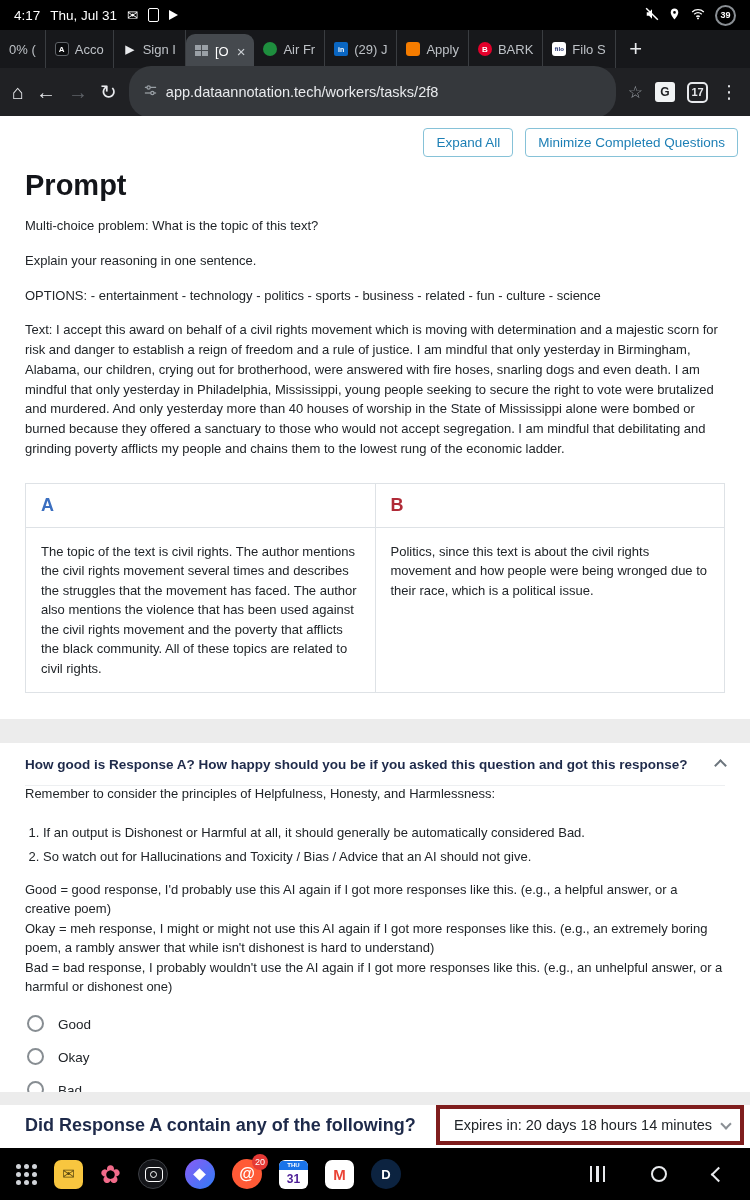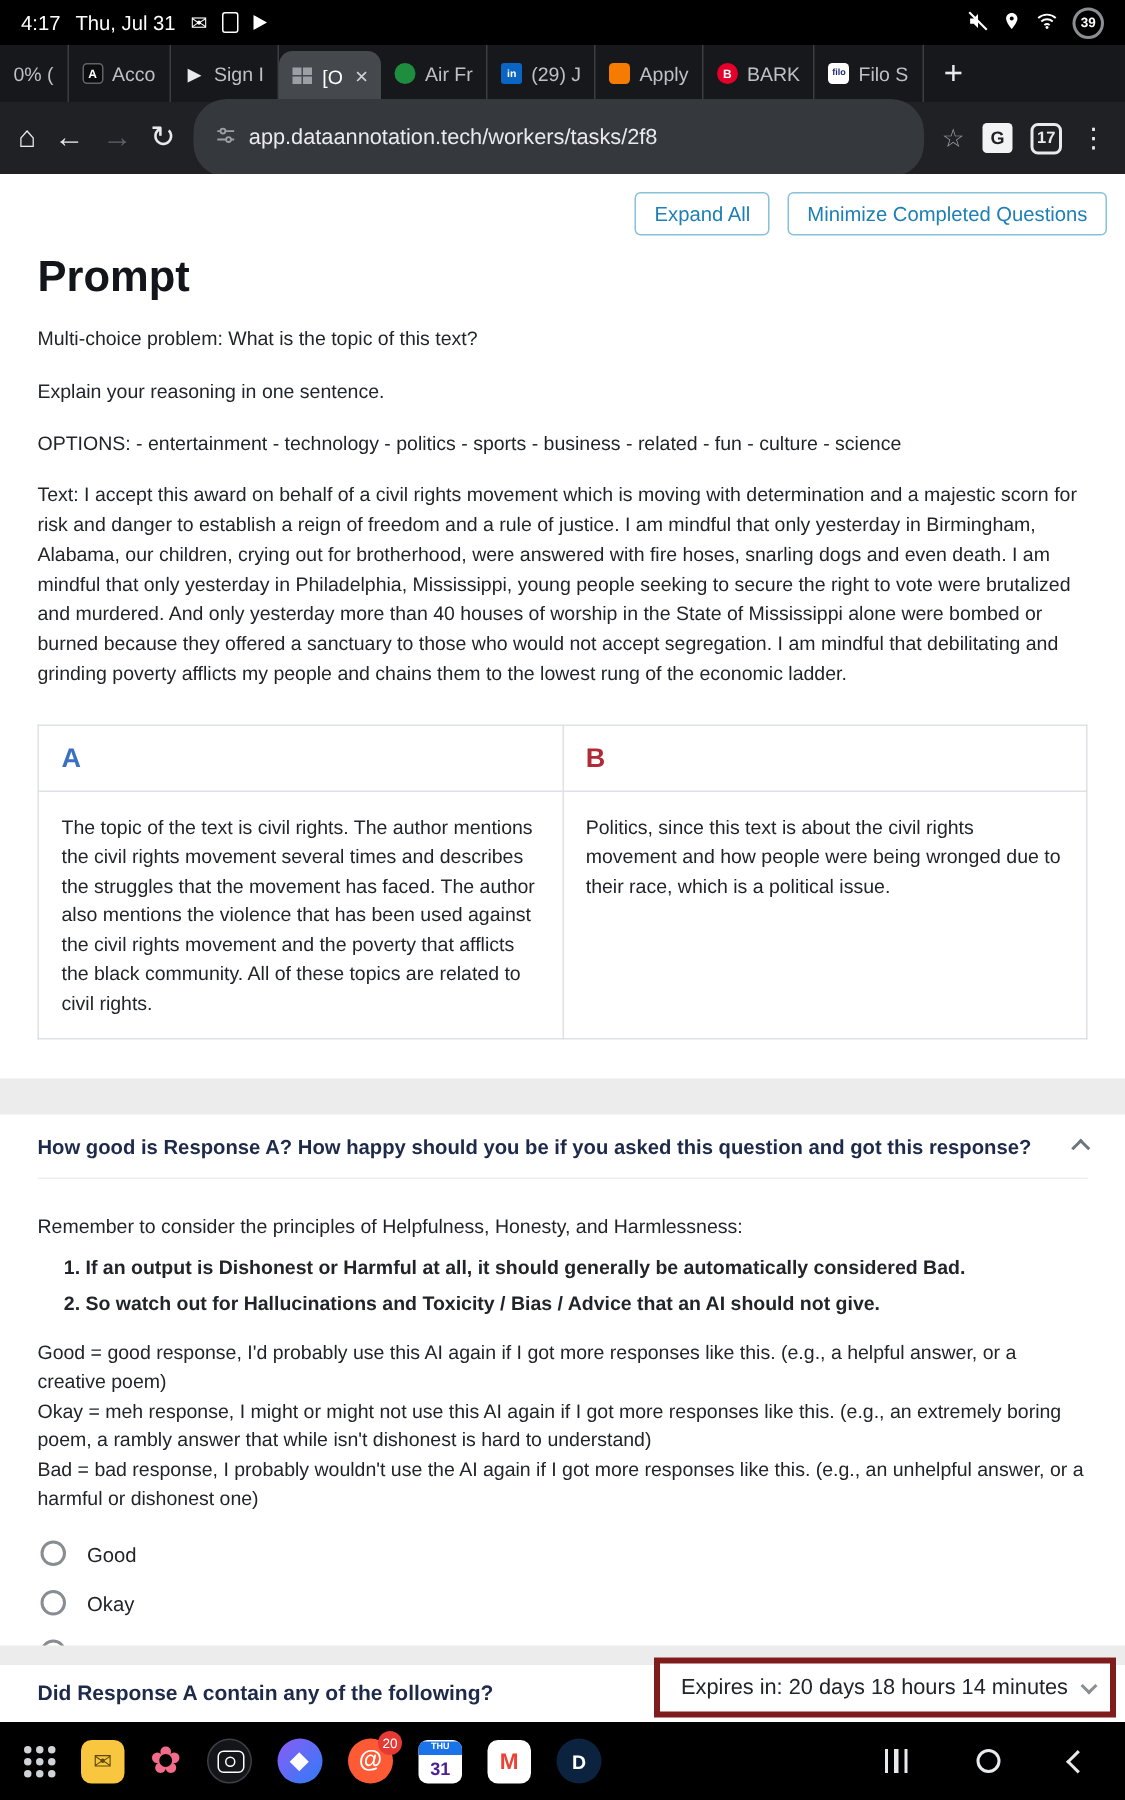--- a/index.html
+++ b/index.html
@@ -56,34 +56,34 @@
   table.responses { width:100%; border-collapse:collapse; margin:24px 0 26px; border:1px solid #dee2e6; }
   table.responses th, table.responses td { border:1px solid #dee2e6; width:50%; vertical-align:top; text-align:left; }
   table.responses th { padding:11px 15px; font-size:18px; }
   th.resp-a { color:#3b6fc0; }
   th.resp-b { color:#b02a37; }
   table.responses td { padding:14px 15px; font-size:13px; line-height:1.5; }
 
   .section-gap { height:24px; background:#ececec; }
 
   .question-card { padding:13px 25px 0; }
-  .q-header-row { display:flex; justify-content:space-between; align-items:flex-start; gap:10px; padding-bottom:10px; border-bottom:1px solid #edeff1; margin-bottom:24px; cursor:pointer; }
+  .q-header-row { display:flex; justify-content:space-between; align-items:flex-start; gap:10px; padding-bottom:10px; border-bottom:1px solid #edeff1; margin-bottom:0; cursor:pointer; }
   .q-header { font-size:13.5px; font-weight:bold; color:#1e2a4a; line-height:1.4; }
   .chev-up { width:9px; height:9px; border-left:2px solid #6c757d; border-top:2px solid #6c757d; transform:rotate(45deg); margin-top:5px; flex:0 0 auto; }
-  .q-intro { font-size:13px; margin-bottom:10px; }
-  .question-card ol { margin:0 0 13px 32px;font-weight:bold; }
+  .q-intro { font-size:13px; margin-bottom:22px; }
+  .question-card ol { margin:0 0 13px 18px; }
   .question-card ol li { font-size:13px; line-height:1.5; margin-bottom:5px; }
   .desc-block { font-size:13px; line-height:1.5; margin-bottom:10px; }
   .radio-row { display:flex; align-items:flex-end; gap:14px; padding:8px 2px; cursor:pointer; }
   .radio-circle { width:17px; height:17px; border:2px solid #878d92; border-radius:50%; background:#fff; flex:0 0 auto; }
   .radio-label { font-size:13.5px; }
 
   .bottom-strip { position:absolute; left:0; right:0; bottom:0; z-index:3; }
   .bottom-gap { height:13px; background:#ececec; }
-  .next-q-row { background:#fff; padding:10px 25px 12px; font-size:14px; font-weight:bold; color:#1e2a4a;border-radius:15px; }
+  .next-q-row { background:#fff; padding:10px 25px 12px; font-size:18px; font-weight:bold; color:#1e2a4a;border-radius:15px; }
   .expires-box { position:absolute; right:6px; bottom:3px; z-index:5; background:#fff; border:4px solid #7f1d1d; padding:8px 10px 8px 14px; font-size:14.5px; color:#212529; display:flex; align-items:center; gap:10px; white-space:nowrap; }
   .chev-down { width:8px; height:8px; border-left:2px solid #8a8f94; border-bottom:2px solid #8a8f94; transform:rotate(-45deg); margin-top:-3px; }
 
   
   .taskbar { height:52px; background:#000; display:flex; align-items:center; gap:17px; padding:0 16px; flex:0 0 auto; }
   .ico-drawer { display:grid; grid-template-columns:repeat(3,5px); grid-template-rows:repeat(3,5px); gap:3px; }
   .ico-drawer i { width:5px; height:5px; border-radius:50%; background:#d0d3d8; }
   .app-round { width:30px; height:30px; border-radius:50%; display:flex; align-items:center; justify-content:center; flex:0 0 auto; position:relative; }
   .app-square { width:29px; height:29px; border-radius:7px; display:flex; align-items:center; justify-content:center; flex:0 0 auto; position:relative; }
   .ico-mailapp { background:#f8c63f; color:#5d4a12; font-size:15px; }

